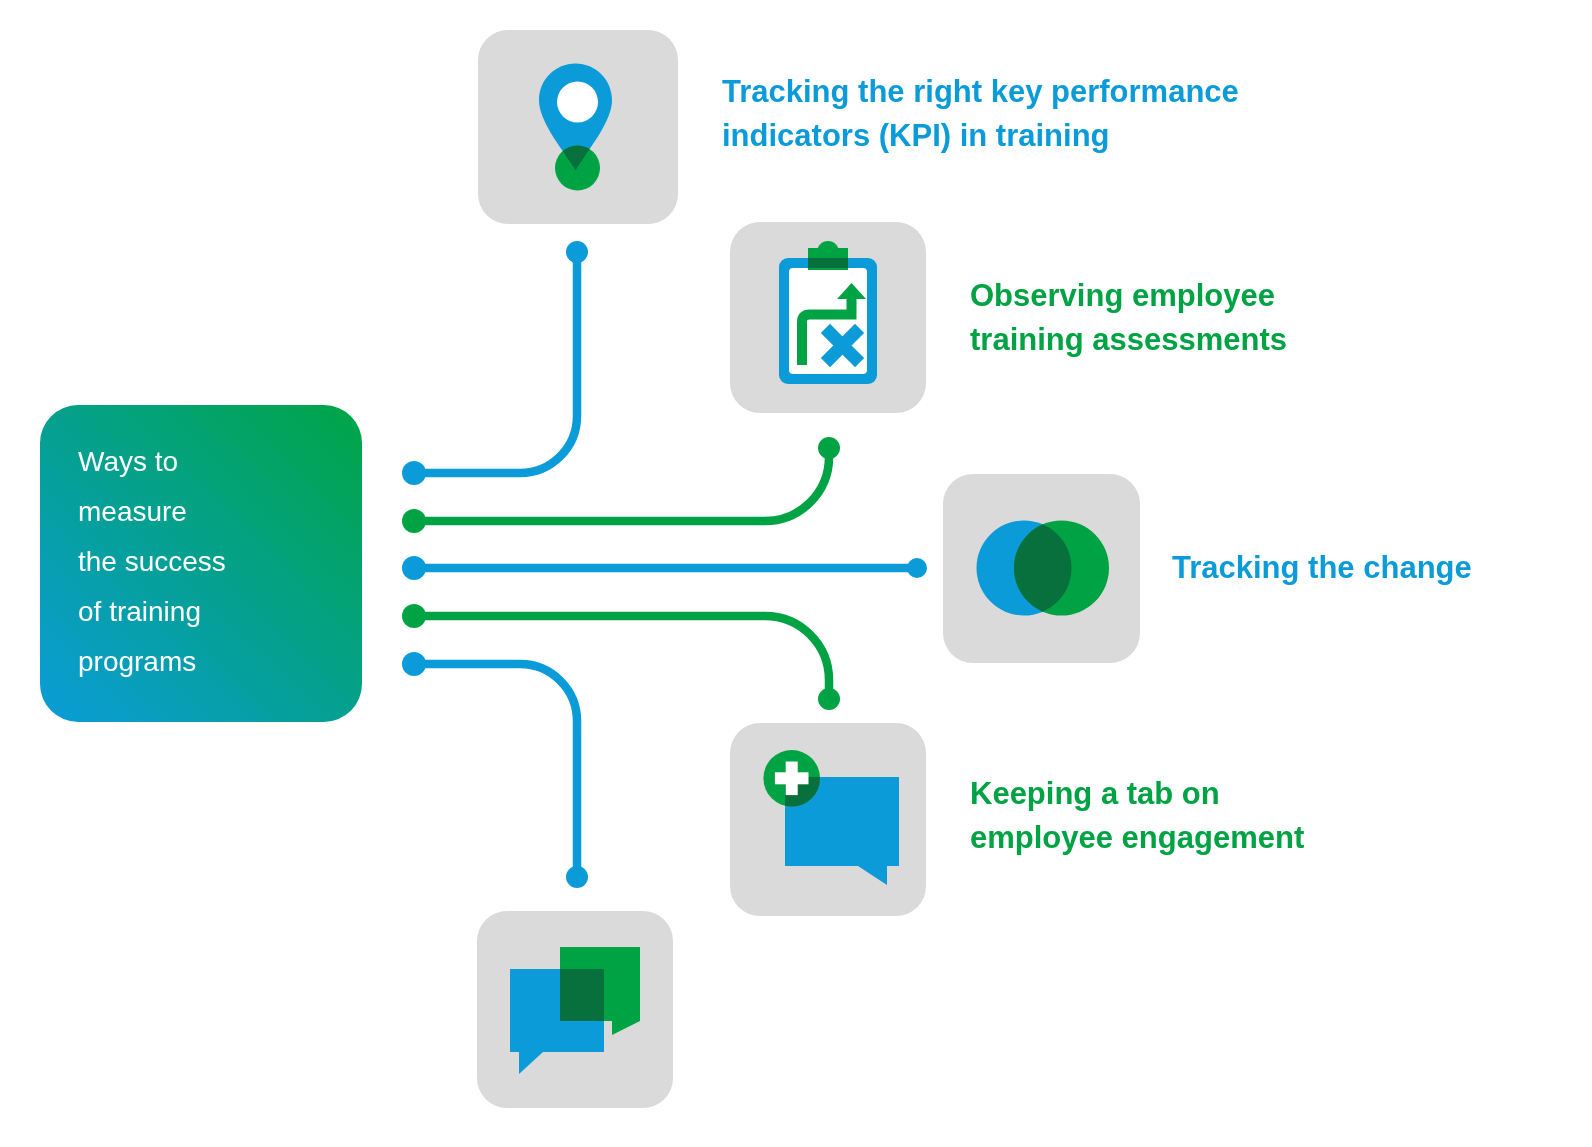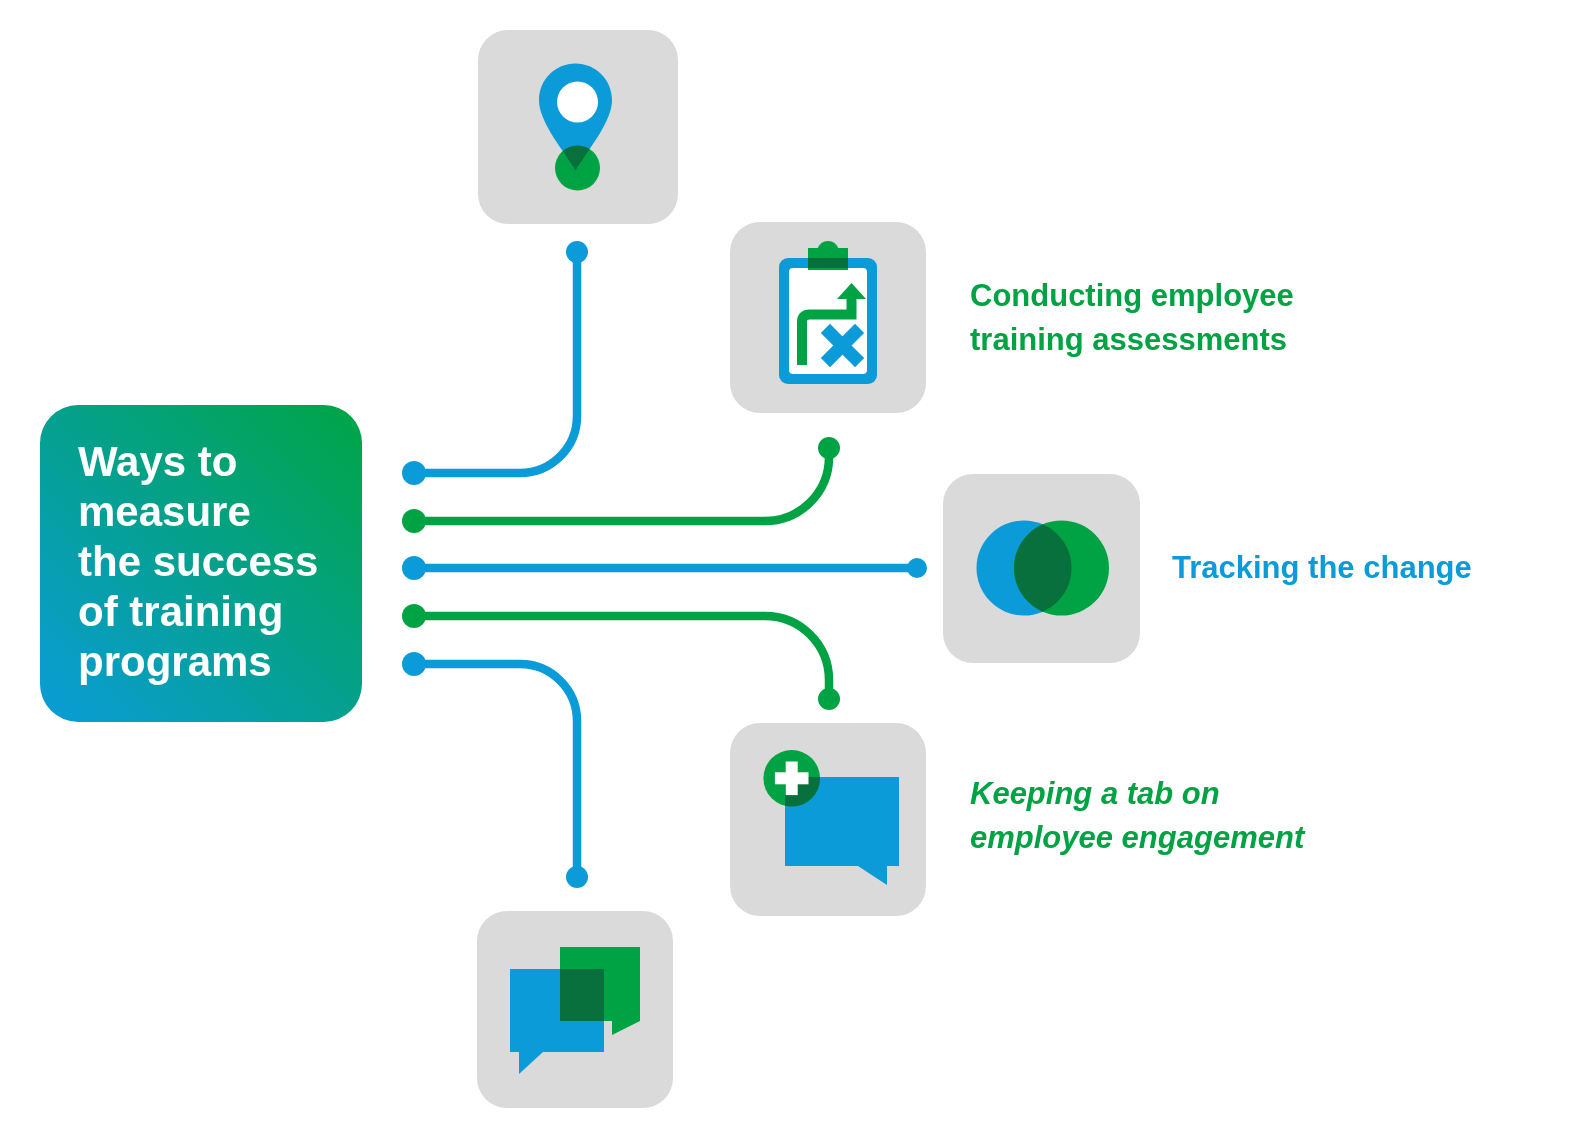--- a/index.html
+++ b/index.html
@@ -23,22 +23,22 @@
     position:absolute;
     left:40px;top:405px;
     width:322px;height:317px;
     border-radius:38px;
     background:linear-gradient(to top right, var(--box-gradient-start), var(--box-gradient-end));
     box-sizing:border-box;
     padding:32px 0 0 38px;
   }
   .title-box .title-text{
     color:#ffffff;
-    font-size:42px;
-    font-weight:700;
+    font-size:28px;
+    font-weight:400;
     line-height:50px;
     white-space:pre-line;
     letter-spacing:0px;
   }
   .tile{
     position:absolute;
     background:var(--tile-gray);
     border-radius:30px;
   }
   .tile svg{position:absolute;left:0;top:0;}
@@ -52,21 +52,21 @@
     font-size:31px;
     font-weight:700;
     line-height:44px;
     white-space:pre-line;
   }
   .label--blue{color:var(--blue);}
   .label--green{color:var(--green);}
   .label-kpi{left:722px;top:70px;width:640px;}
   .label-assessments{left:970px;top:274px;width:480px;}
   .label-observing{left:1172px;top:546px;width:420px;}
-  .label-engagement{left:970px;top:772px;width:480px;font-style:italic;}
+  .label-engagement{left:970px;top:772px;width:480px;}
   .label-feedback{left:722px;top:978px;width:380px;}
 </style>
 </head>
 <body>
 
 <div class="canvas">
 
   <svg class="connectors" width="1592" height="1147" viewBox="0 0 1592 1147">
     <g fill="none" stroke-width="8.5">
       <path d="M414,473 H520 A57,57 0 0 0 577,416 V252" stroke="var(--blue)"></path>
@@ -156,19 +156,21 @@
   <div class="tile tile-chats">
     <svg width="196" height="197" viewBox="0 0 196 197">
       <rect x="33" y="58" width="94" height="83" fill="var(--blue)"></rect>
       <polygon points="42,141 66,141 42,163" fill="var(--blue)"></polygon>
       <rect x="83" y="36" width="80" height="74" fill="var(--green)"></rect>
       <polygon points="135,110 163,110 135,124" fill="var(--green)"></polygon>
       <rect x="83" y="58" width="44" height="52" fill="var(--dark-green)"></rect>
     </svg>
   </div>
 
-  <div class="label label--green label-assessments">Conducting employee
+  <div class="label label--blue label-kpi">Tracking the right key performance
+indicators (KPI) in training</div>
+  <div class="label label--green label-assessments">Observing employee
 training assessments</div>
   <div class="label label--blue label-observing">Tracking the change</div>
   <div class="label label--green label-engagement">Keeping a tab on
 employee engagement</div>
 
 </div>
 
 </body></html>

